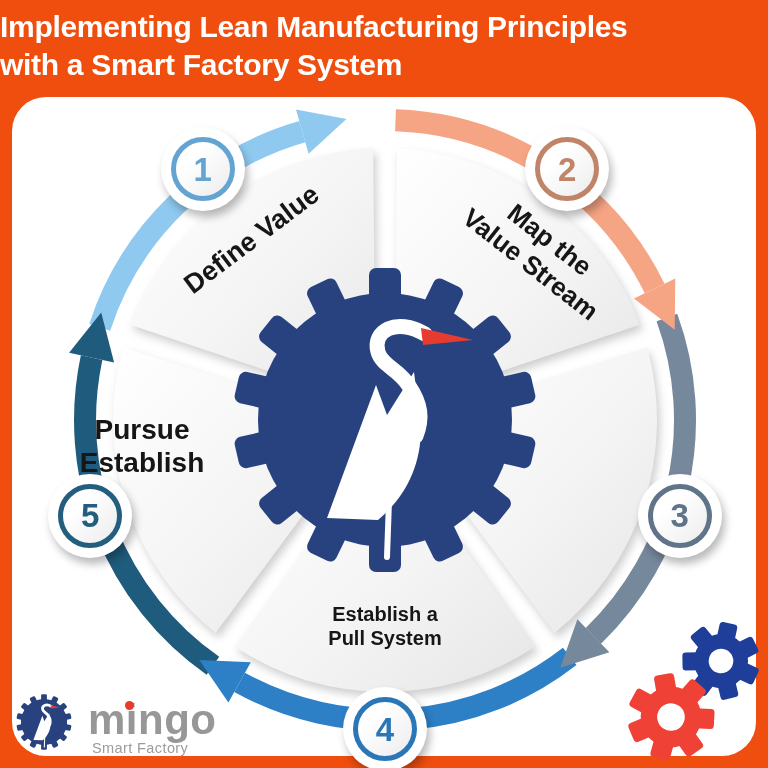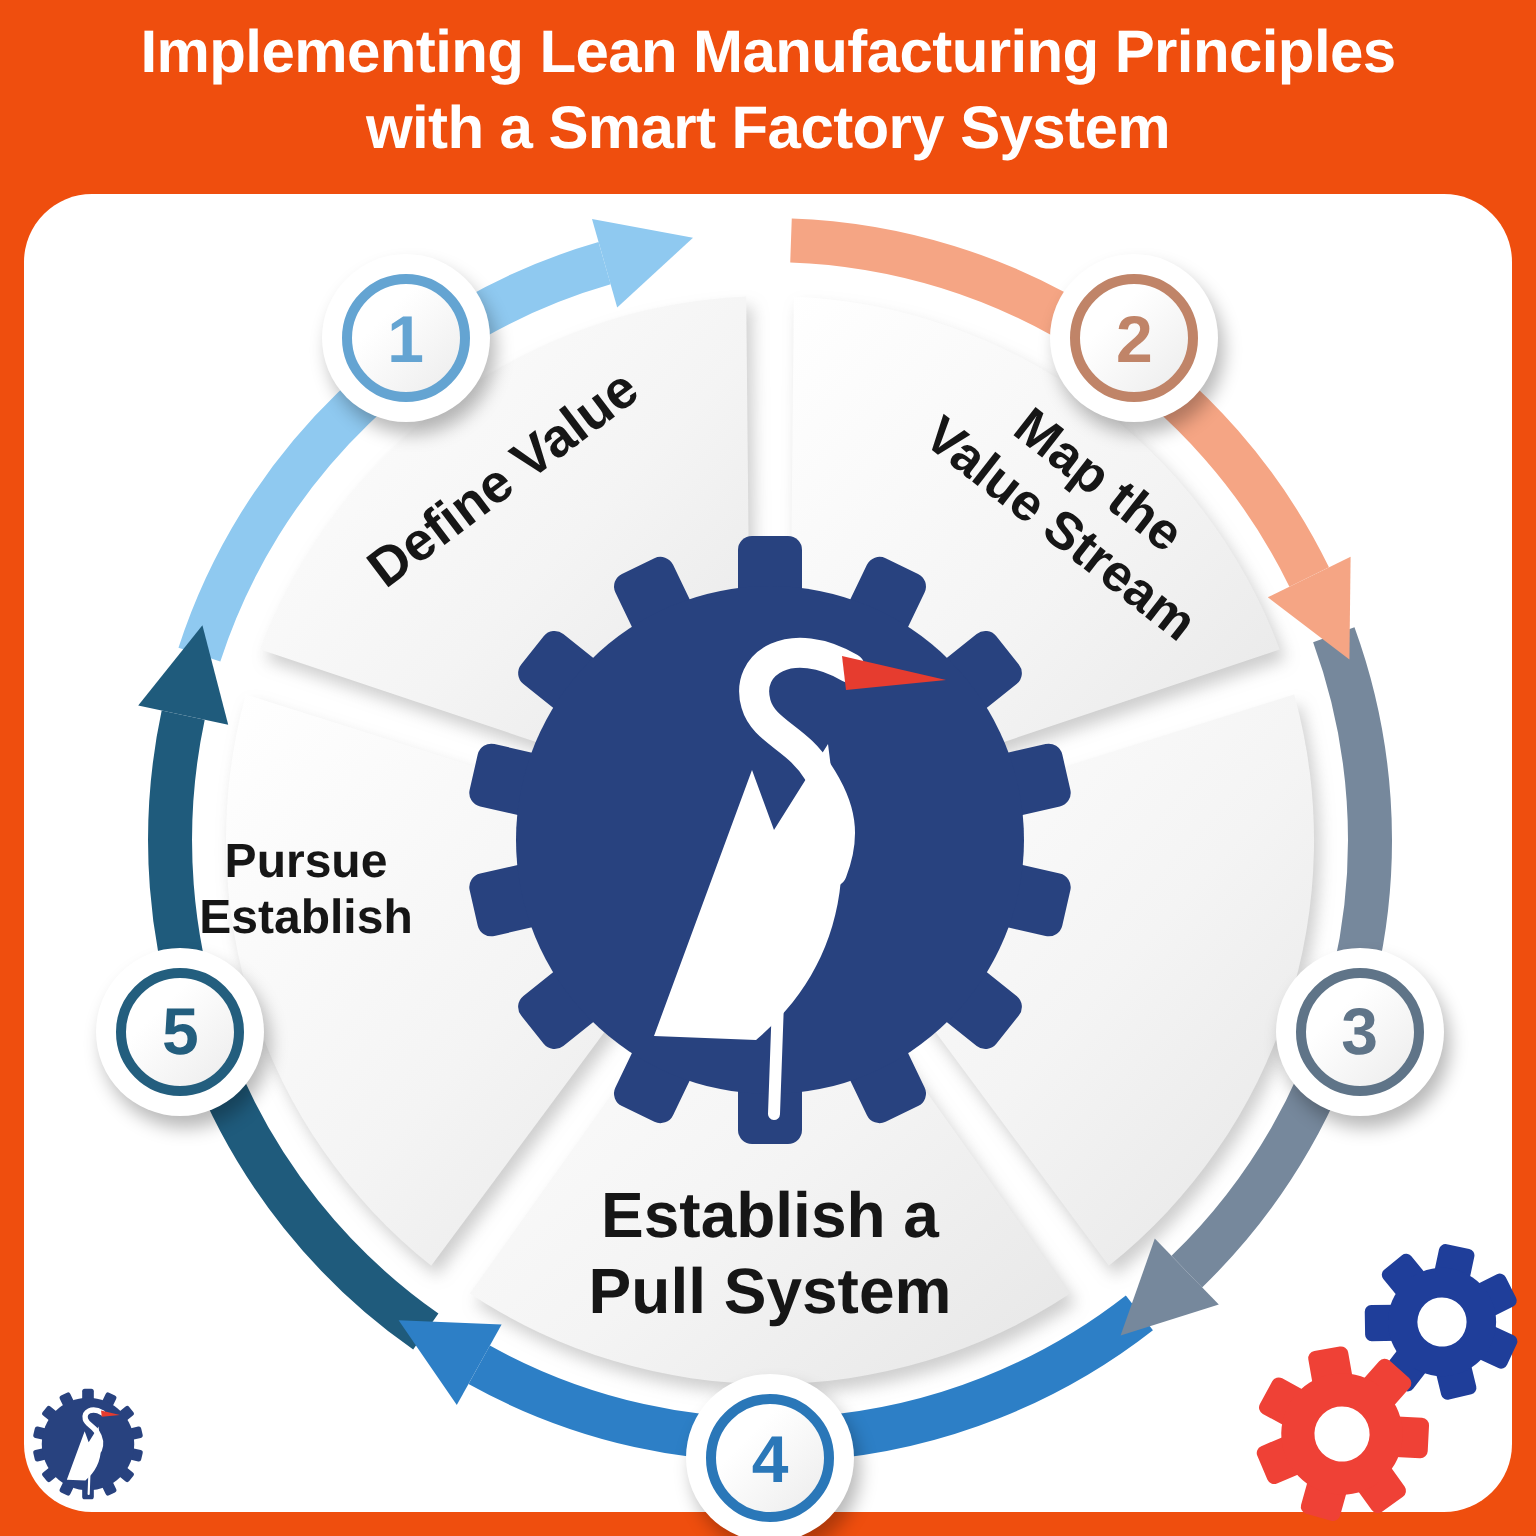--- a/index.html
+++ b/index.html
@@ -3,21 +3,21 @@
 <meta charset="utf-8">
 <style>
   html,body { margin:0; padding:0; }
   .canvas {
     position:relative; width:768px; height:768px; overflow:hidden;
     background:#EF4E0E;
     font-family:"Liberation Sans", sans-serif;
   }
   .title {
     position:absolute; top:8px; left:0; width:768px;
-    text-align:center; color:#FFFFFF; font-weight:bold;
+    color:#FFFFFF; font-weight:bold;
     font-size:30px; line-height:38px; letter-spacing:-0.3px;
   }
   .panel {
     position:absolute; left:12px; top:97px; width:744px; height:659px;
     background:#FFFFFF; border-radius:34px;
   }
   svg.diagram { position:absolute; left:0; top:0; }
   .wedges path { filter: drop-shadow(3px 5px 4px rgba(80,80,80,0.28)); }
 
   
@@ -165,25 +165,25 @@
   </svg>
 
   <div class="label" style="left:252px; top:240px; transform:translate(-50%,-50%) rotate(-37deg); font-size:27px;">
     <span>Define Value</span>
 
   </div>
   <div class="label" style="left:540px; top:252px; transform:translate(-50%,-50%) rotate(38deg); font-size:26px;">
     <span>Map the</span>
     <span>Value Stream</span>
   </div>
-  <div class="label" style="left:385px; top:627px; transform:translate(-50%,-50%); font-size:32px;">
+  <div class="label" style="left:385px; top:627px; transform:translate(-50%,-50%); font-size:20px;">
     <span>Establish a</span>
     <span>Pull System</span>
   </div>
-  <div class="label" style="left:153px; top:446px; transform:translate(-50%,-50%); font-size:24px;">
+  <div class="label" style="left:142px; top:446px; transform:translate(-50%,-50%); font-size:28px;">
     <span>Pursue</span>
     <span>Establish</span>
   </div>
 
   <div class="badge" style="left:202.8px; top:169.2px;">
     <div class="ring ring1">
       <span class="num num1">1</span>
     </div>
   </div>
   <div class="badge" style="left:567.2px; top:169.2px;">
@@ -200,14 +200,21 @@
     <div class="ring ring4">
       <span class="num num4">4</span>
     </div>
   </div>
   <div class="badge" style="left:90.2px; top:515.8px;">
     <div class="ring ring5">
       <span class="num num5">5</span>
     </div>
   </div>
 
+  <div class="logo-text">
+    <div class="wordmark">
+      <span>mingo</span>
+      <i class="dot"></i>
+    </div>
+    <div class="tagline">Smart Factory</div>
+  </div>
 
 </div>
 
 </body></html>

